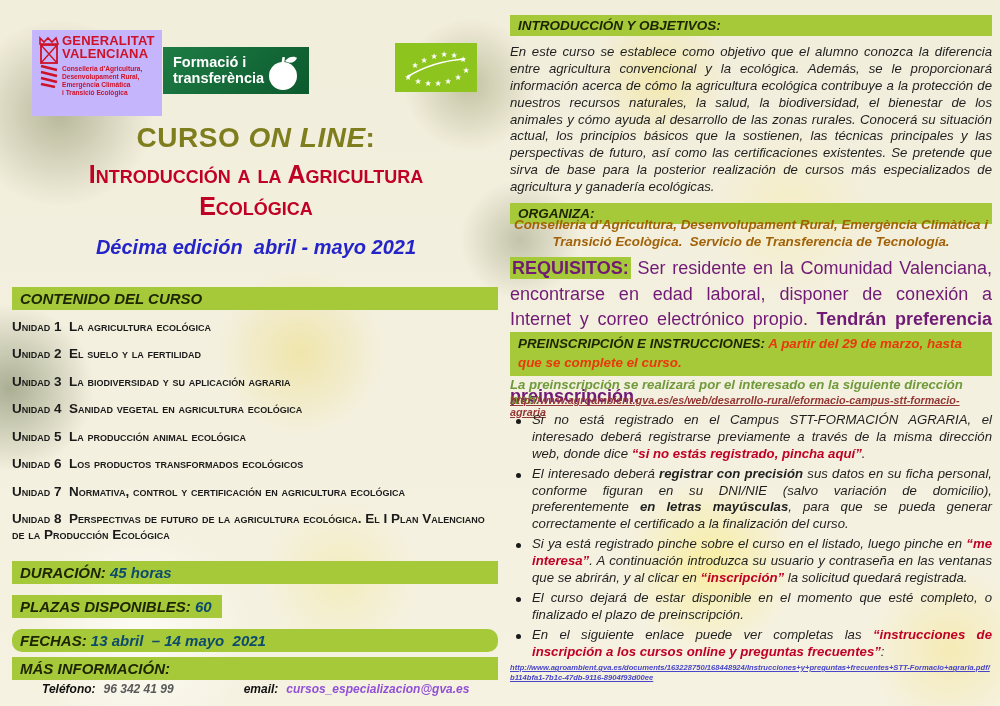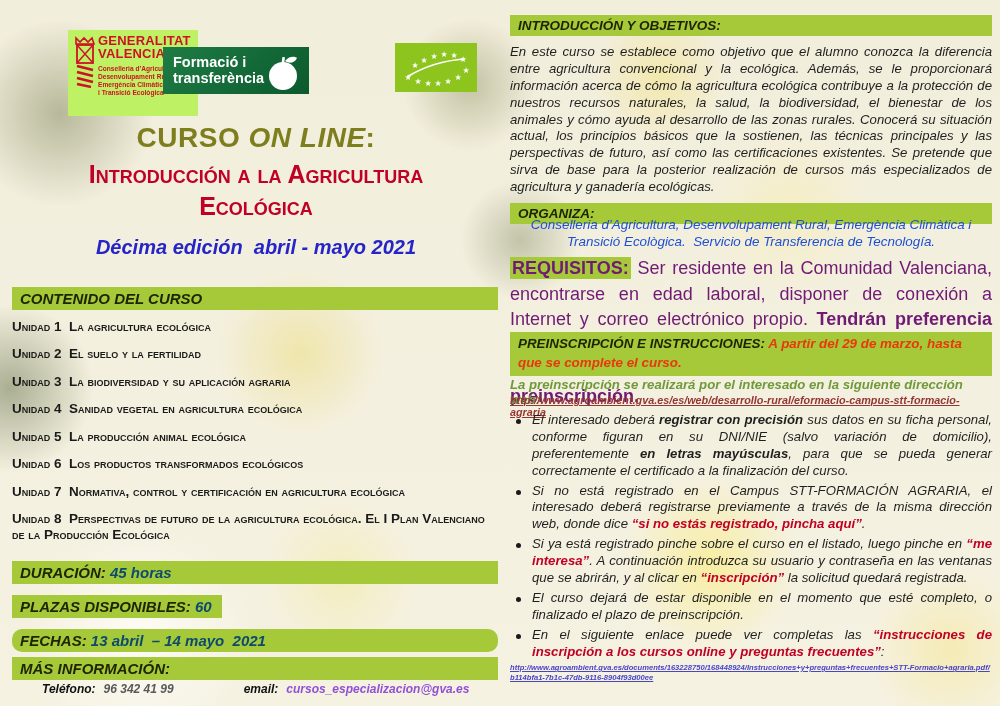--- a/index.html
+++ b/index.html
@@ -22,21 +22,21 @@
       radial-gradient(circle 110px at 34% 82%, rgba(233,219,120,.8), rgba(233,219,120,0) 72%),
       linear-gradient(180deg,#E7DFBE,#EDE7C9);
   }
   .bg-wash { position:absolute; inset:0; background:rgba(255,255,255,.46); }
 
   .col-left  { position:absolute; left:0; top:0; width:500px; height:706px; }
   .col-right { position:absolute; left:505px; top:0; width:490px; height:706px; }
 
   
   .gva-panel { position:absolute; left:32px; top:30px; width:130px; height:86px;
-    background:#bef264; padding:4px 4px 4px 30px;margin-left:36px; }
+    background:#c4b5fd; padding:4px 4px 4px 30px; }
   .gva-crest { position:absolute; left:5px; top:6px; width:24px; height:52px; }
   .gva-title { color:#CE1126; font-weight:bold; font-size:13px; line-height:1.02; letter-spacing:.2px; }
   .gva-sub { margin-top:4px; color:#CE1126; font-weight:bold; font-size:6.6px; line-height:1.25; }
   .formacio-box { position:absolute; left:163px; top:47px; width:146px; height:47px;
     background:linear-gradient(135deg,#1E7C44,#0C5A2E); color:#fff; font-weight:bold;
     font-size:14.5px; line-height:1.12; padding:7px 46px 0 10px; }
   .fruit-icon { position:absolute; right:6px; top:5px; }
   .eu-logo { position:absolute; left:395px; top:43px; width:82px; height:49px; background:#8DC41E; }
 
   
@@ -68,21 +68,21 @@
   .email-group { margin-left:62px; display:flex; gap:8px; }
   .email-val { color:#9151D6; text-decoration:none; }
 
   
   .bar-right { font-size:13.5px; }
   .bar-intro    { position:absolute; left:5px; top:15px;  width:482px; }
   .intro-text   { position:absolute; left:5px; top:44px;  width:482px;
     font-style:italic; font-size:13.2px; line-height:1.28; color:#1f1f1f; text-align:justify; }
   .bar-organiza { position:absolute; left:5px; top:203px; width:482px; }
   .organiza-text{ position:absolute; left:5px; top:216px; width:482px; text-align:center;
-    color:#1d4ed8; font-weight:normal; font-style:italic; font-size:13.4px; line-height:1.3; white-space:pre-wrap; }
+    color:#a16207; font-weight:bold; font-style:italic; font-size:13.4px; line-height:1.3; white-space:pre-wrap; }
   .requisitos   { position:absolute; left:5px; top:256px; width:482px;
     font-size:18px; line-height:1.42; color:#701a75; text-align:justify; }
   .hl { background:#A6C939; font-weight:bold; padding:1px 2px; }
   .seg-b { font-weight:bold; }
   .seg-rb { font-weight:bold; color:#C00024; }
   .bar-preins   { position:absolute; left:5px; top:332px; width:482px; font-size:13.4px; line-height:1.4; padding:3px 8px; }
   .preins-val { color:#E8380C; }
   .web-note { position:absolute; left:5px; top:377px; width:482px;
     color:#6F9A3A; font-weight:bold; font-style:italic; font-size:13.2px; }
   .web-link { position:absolute; left:5px; top:394px; width:482px;
@@ -205,21 +205,21 @@
   </p>
 
   <div class="bar bar-preins bar-right">
     <span>PREINSCRIPCIÓN E INSTRUCCIONES:</span><span class="preins-val"> A partir del 29 de marzo, hasta que se complete el curso.</span>
   </div>
 
   <p class="web-note">La preinscripción se realizará por el interesado en la siguiente dirección web:</p>
   <a href="#" class="web-link">http://www.agroambient.gva.es/es/web/desarrollo-rural/eformacio-campus-stt-formacio-agraria</a>
 
   <ul class="bullets">
+      <li><span>Si no está registrado en el Campus STT-FORMACIÓN AGRARIA, el interesado deberá registrarse previamente a través de la misma dirección web, donde dice </span><span class="seg-rb">“si no estás registrado, pincha aquí”</span><span>.</span></li>
       <li><span>El interesado deberá </span><span class="seg-b">registrar con precisión</span><span> sus datos en su ficha personal, conforme figuran en su DNI/NIE (salvo variación de domicilio), preferentemente </span><span class="seg-b">en letras mayúsculas</span><span>, para que se pueda generar correctamente el certificado a la finalización del curso.</span></li>
-      <li><span>Si no está registrado en el Campus STT-FORMACIÓN AGRARIA, el interesado deberá registrarse previamente a través de la misma dirección web, donde dice </span><span class="seg-rb">“si no estás registrado, pincha aquí”</span><span>.</span></li>
       <li><span>Si ya está registrado pinche sobre el curso en el listado, luego pinche en </span><span class="seg-rb">“me interesa”</span><span>. A continuación introduzca su usuario y contraseña en las ventanas que se abrirán, y al clicar en </span><span class="seg-rb">“inscripción”</span><span> la solicitud quedará registrada.</span></li>
       <li><span>El curso dejará de estar disponible en el momento que esté completo, o finalizado el plazo de preinscripción.</span></li>
       <li><span>En el siguiente enlace puede ver completas las </span><span class="seg-rb">“instrucciones de inscripción a los cursos online y preguntas frecuentes”</span><span>:</span></li>
     </ul>
 
   <a href="#" class="final-link">http://www.agroambient.gva.es/documents/163228750/168448924/Instrucciones+y+preguntas+frecuentes+STT-Formacio+agraria.pdf/b114bfa1-7b1c-47db-9116-8904f93d00ee</a>
 </div>
 
 </body></html>

